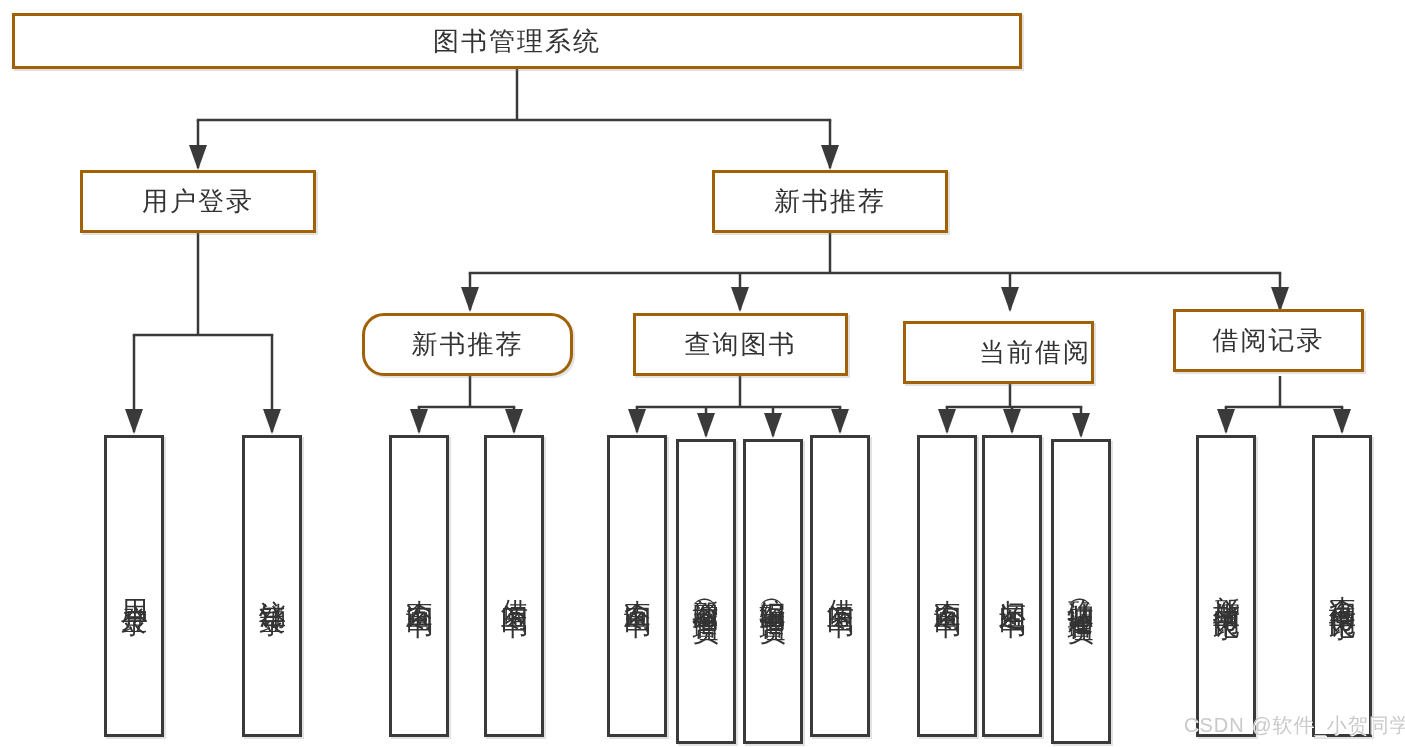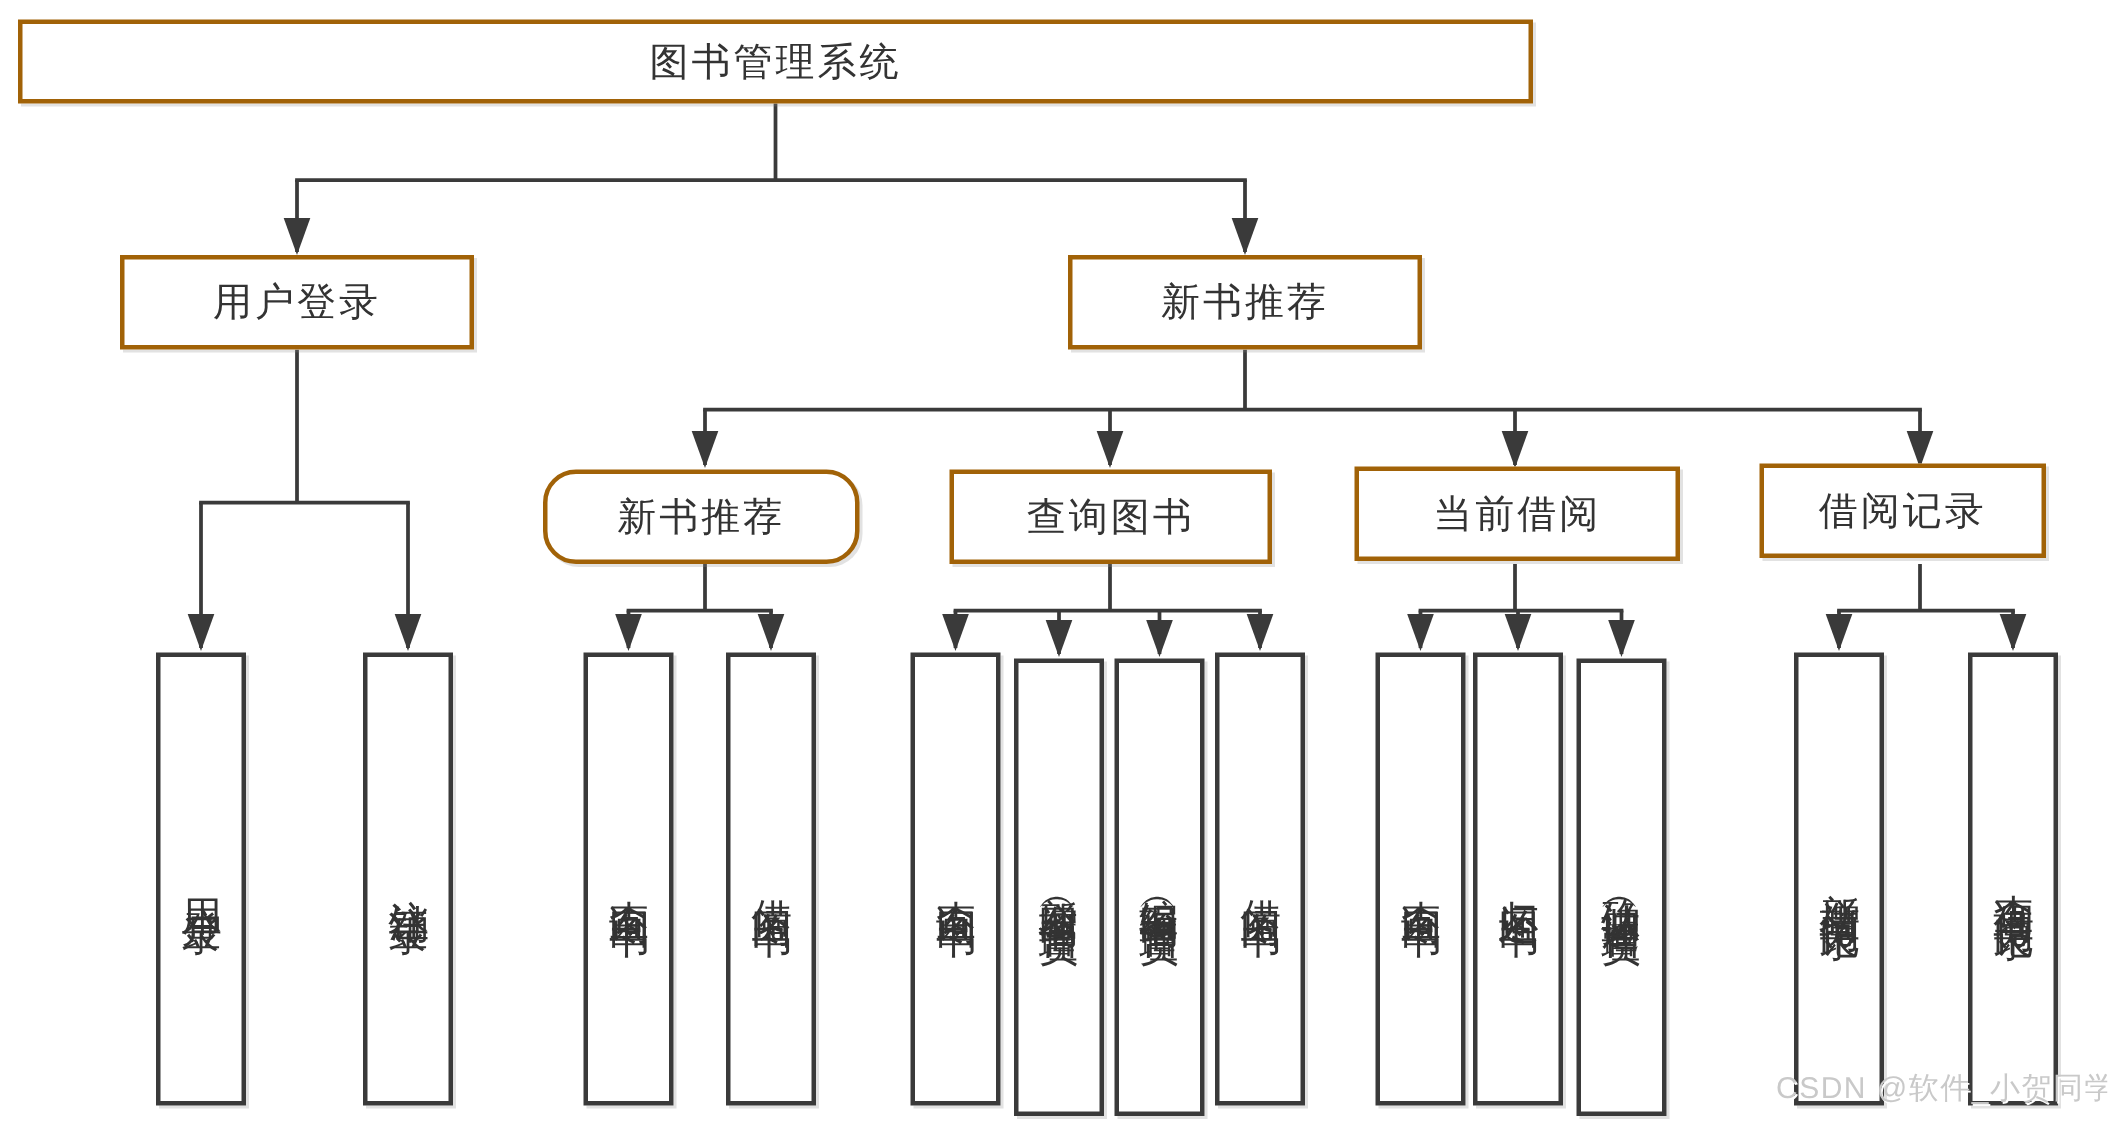--- a/index.html
+++ b/index.html
@@ -128,21 +128,21 @@
   <div class="node" style="left:712px; top:170px; width:236px; height:63px;">
     <span>新书推荐</span>
   </div>
 
   <div class="node" style="left:362px; top:313px; width:211px; height:63px;border-radius:22px;">
     <span>新书推荐</span>
   </div>
   <div class="node" style="left:633px; top:313px; width:215px; height:63px;">
     <span>查询图书</span>
   </div>
-  <div class="node" style="left:903px; top:311px; width:217px; height:63px;">
+  <div class="node" style="left:903px; top:321px; width:191px; height:63px;justify-content:flex-end;">
     <span>当前借阅</span>
   </div>
   <div class="node" style="left:1173px; top:309px; width:191px; height:63px;">
     <span>借阅记录</span>
   </div>
 
   <div class="leaf" style="left:104px;">
     <span>用户登录</span>
   </div>
   <div class="leaf" style="left:242px;">

